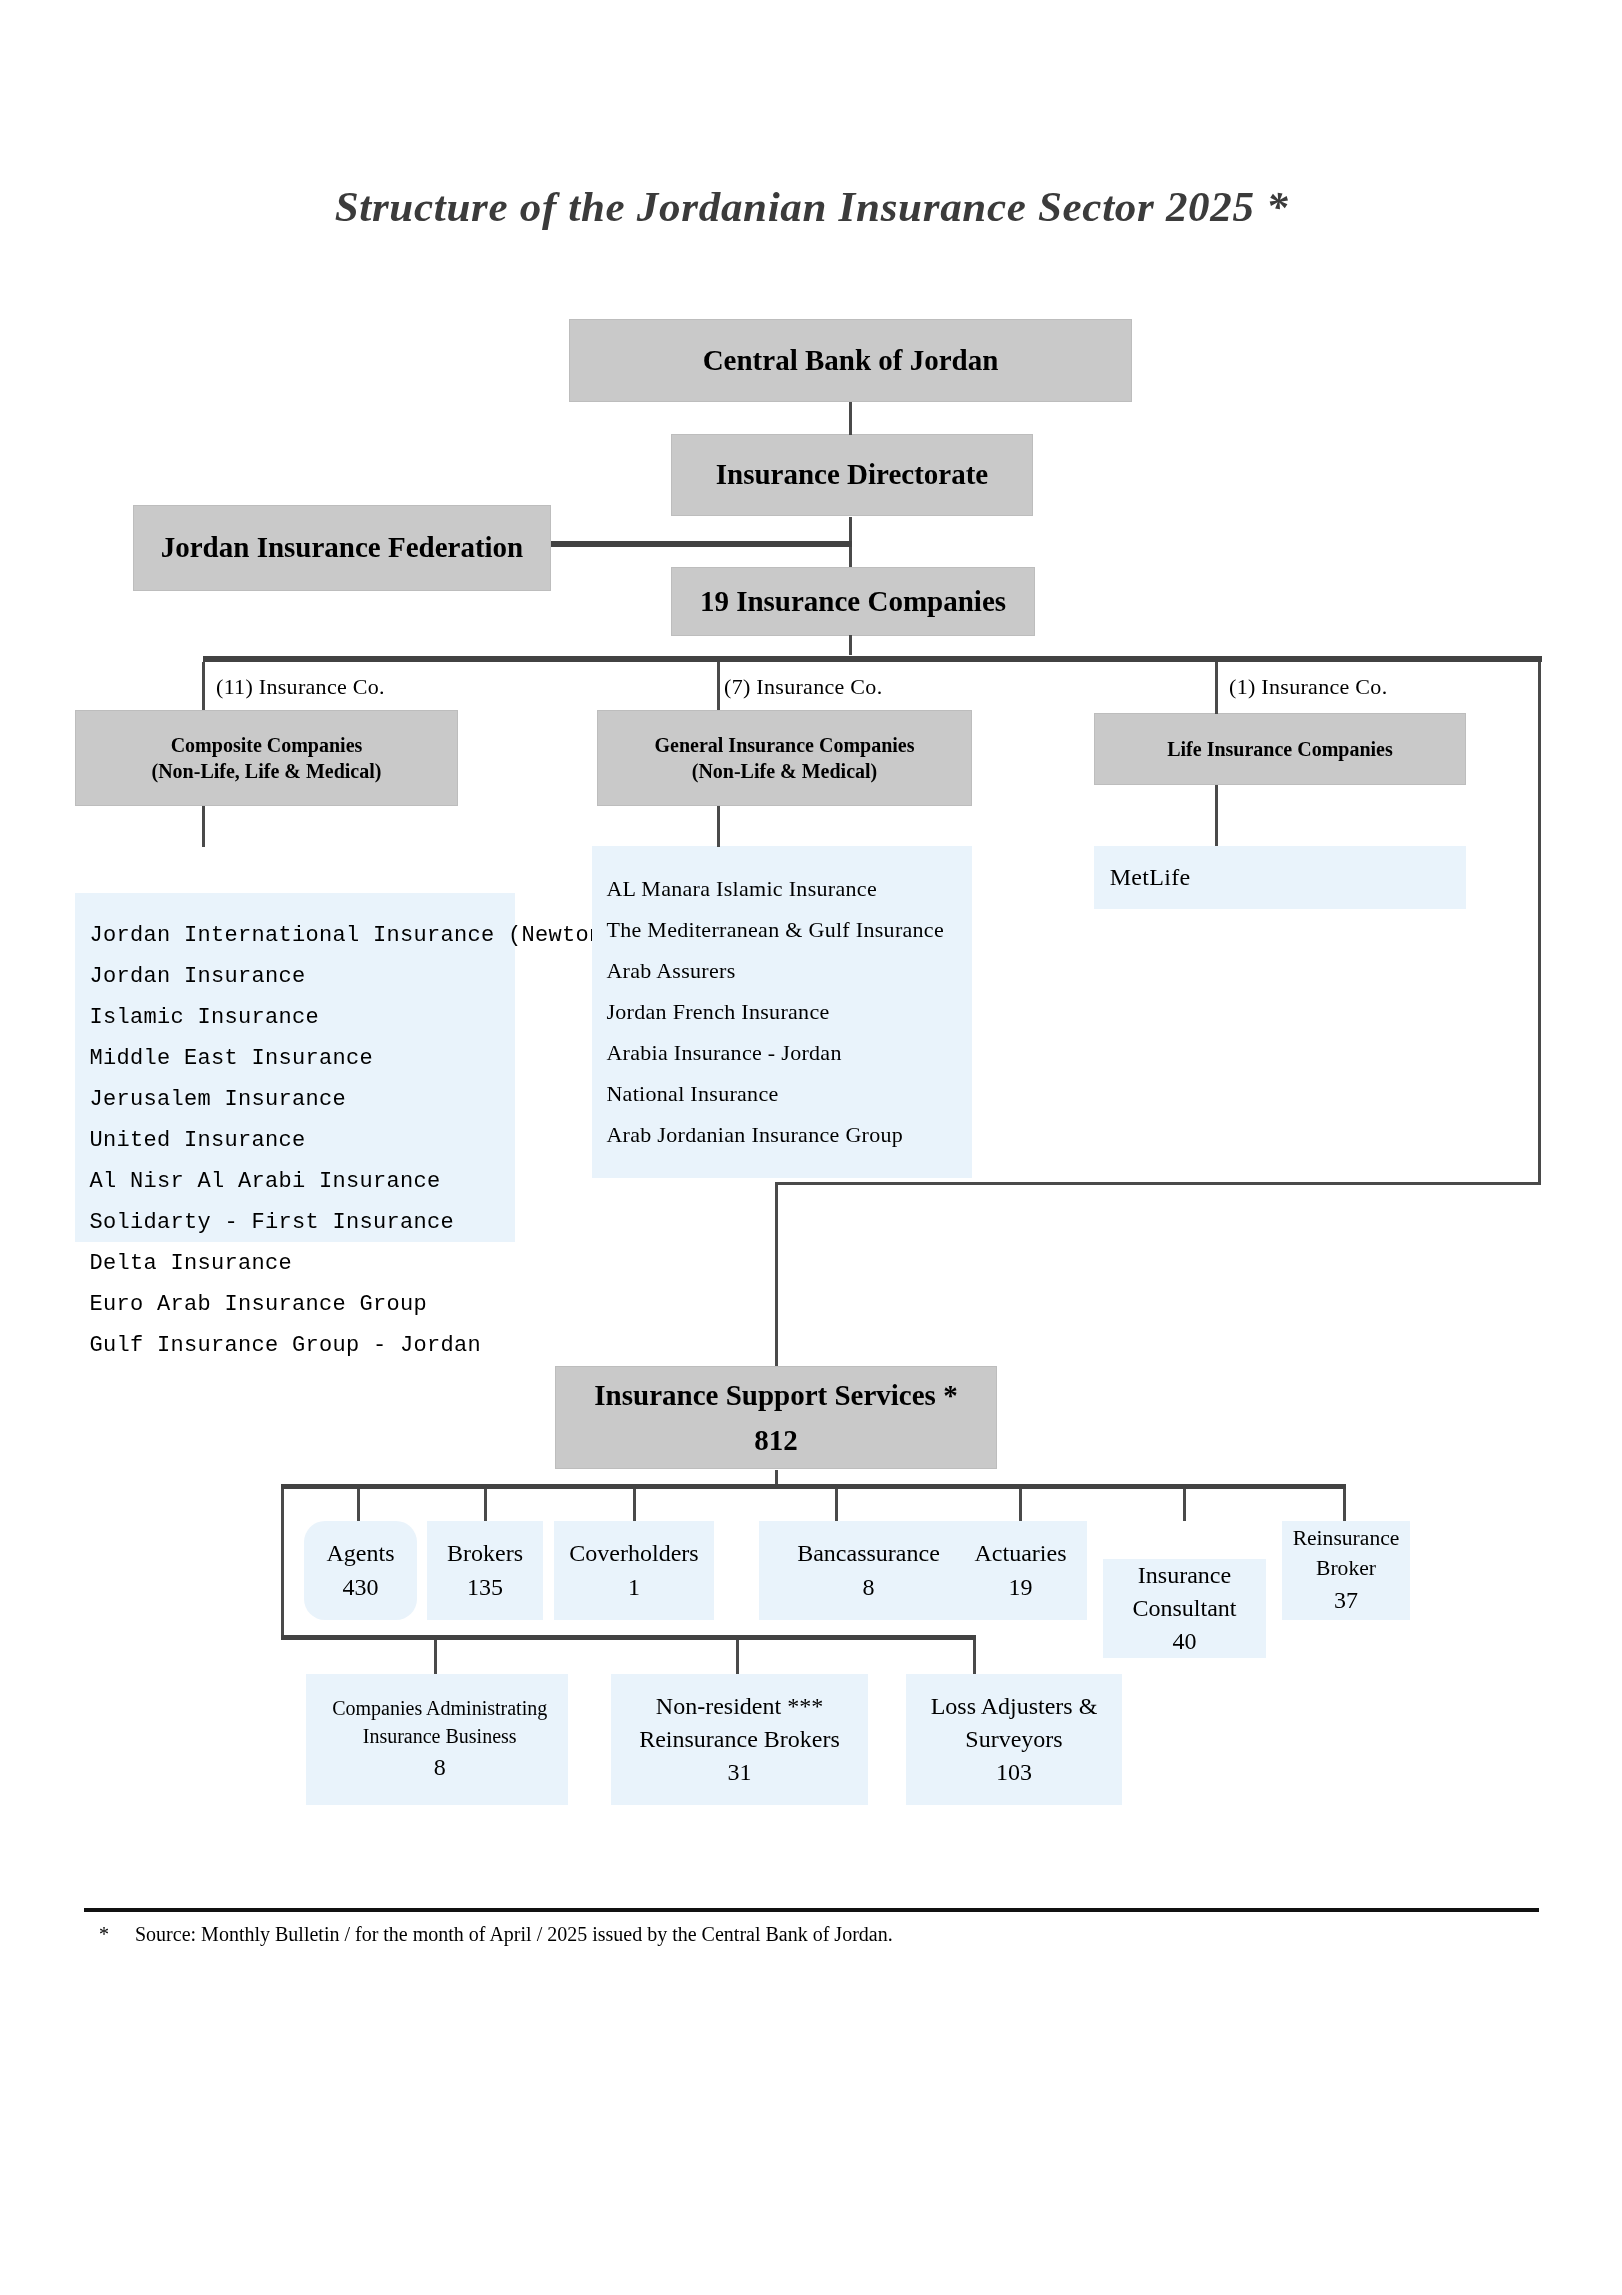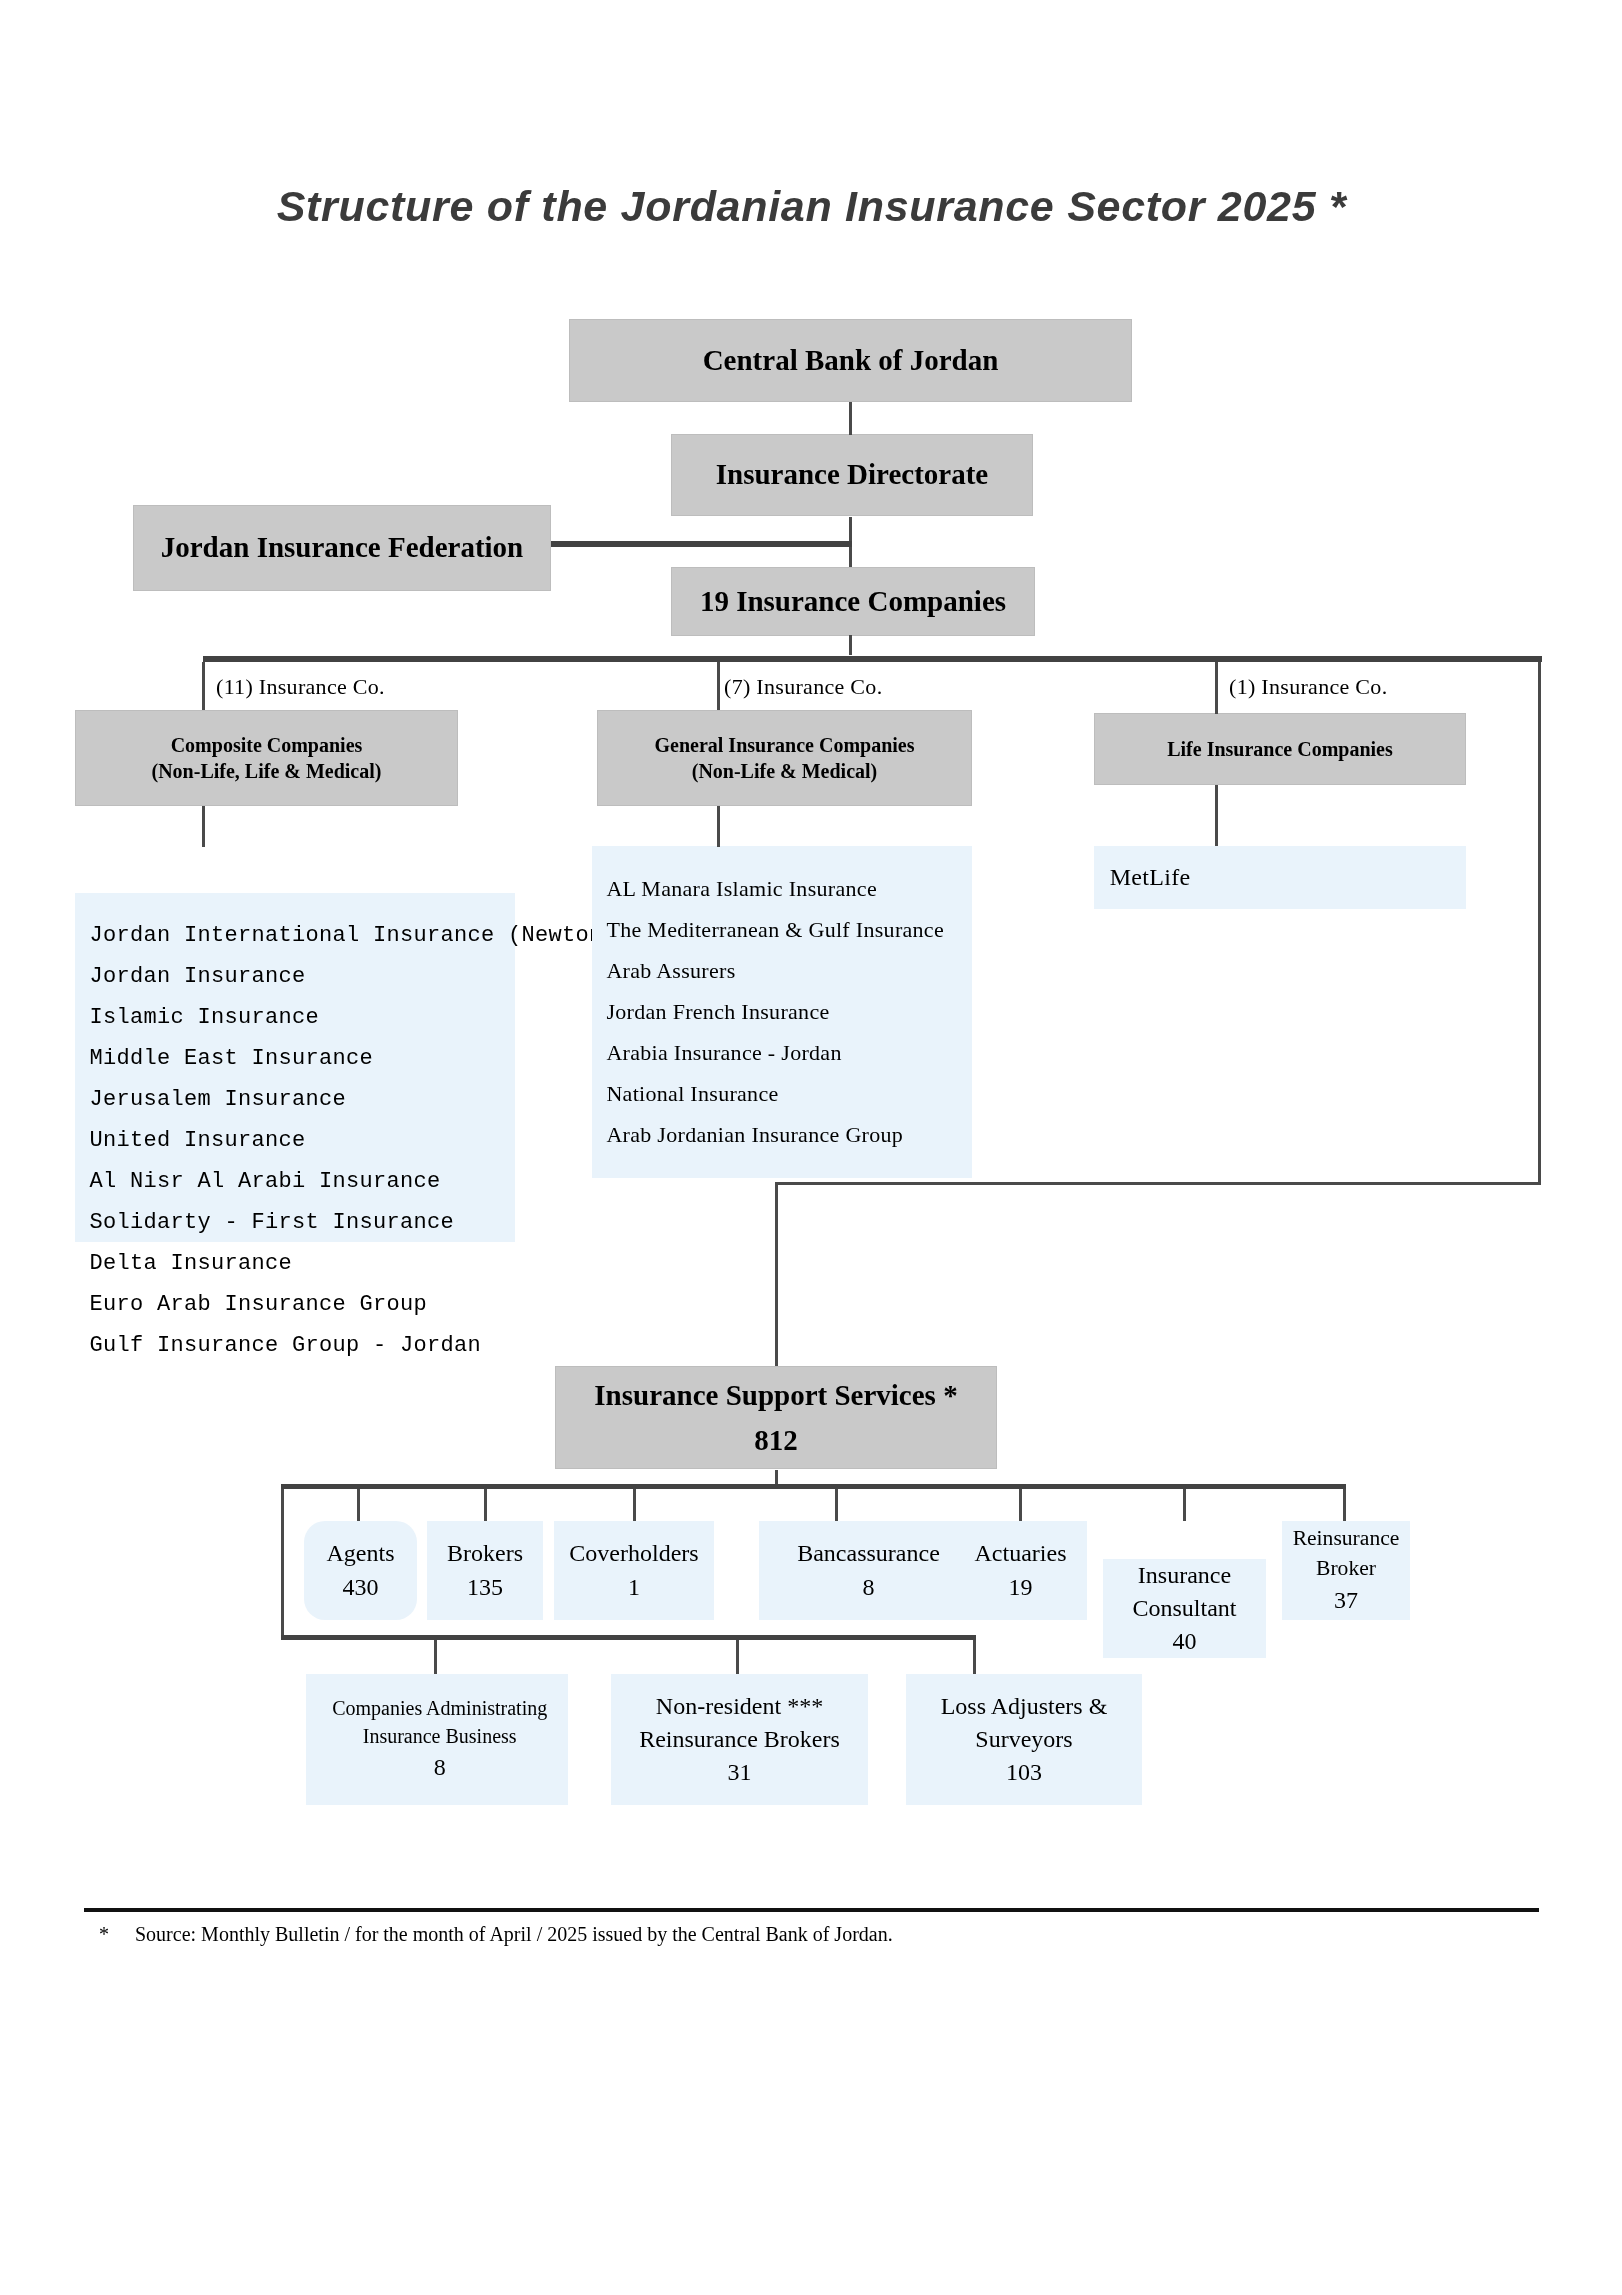--- a/index.html
+++ b/index.html
@@ -7,21 +7,21 @@
     position:relative;
     width:1623px;height:2295px;
     background:#ffffff;
     font-family:"Liberation Serif", serif;
     color:#000;
     overflow:hidden;
   }
   #title{
     position:absolute;left:0;top:182px;width:100%;
     text-align:center;
-    font-family:Liberation Sans, sans-serif;
+    font-family:Liberation Serif, serif;
     font-style:italic;font-weight:bold;
     font-size:43px;letter-spacing:0.7px;color:#3b3b3b;
   }
   .gbox{
     position:absolute;
     background:#c9c9c9;
     border:0.7px solid #bdbdbd;
     display:flex;flex-direction:column;align-items:center;justify-content:center;
     text-align:center;
     font-weight:bold;font-size:29px;line-height:1.3;
@@ -165,21 +165,21 @@
   </div>
 
   <div class="bbox sbox xsmall" style="left:306px;top:1674px;width:262px;height:131px;">
     <span>Companies Administrating Insurance Business</span>
     <span class="val">8</span>
   </div>
   <div class="bbox sbox" style="left:611px;top:1674px;width:257px;height:131px;">
     <span>Non-resident *** Reinsurance Brokers</span>
     <span class="val">31</span>
   </div>
-  <div class="bbox sbox" style="left:906px;top:1674px;width:236px;height:131px;">
+  <div class="bbox sbox" style="left:906px;top:1674px;width:216px;height:131px;">
     <span>Loss Adjusters &amp; Surveyors</span>
     <span class="val">103</span>
   </div>
 
   <div class="ln" style="left:849px;top:402px;width:3.3px;height:33px;"></div>
   <div class="ln" style="left:849px;top:517px;width:3.3px;height:50px;"></div>
   <div class="ln thick" style="left:551px;top:541px;width:301px;height:5.9px;"></div>
   <div class="ln" style="left:849px;top:635px;width:3.3px;height:20px;"></div>
   <div class="ln thick" style="left:203px;top:656px;width:1339px;height:5.9px;"></div>
   <div class="ln" style="left:202px;top:662px;width:3.3px;height:48px;"></div>

